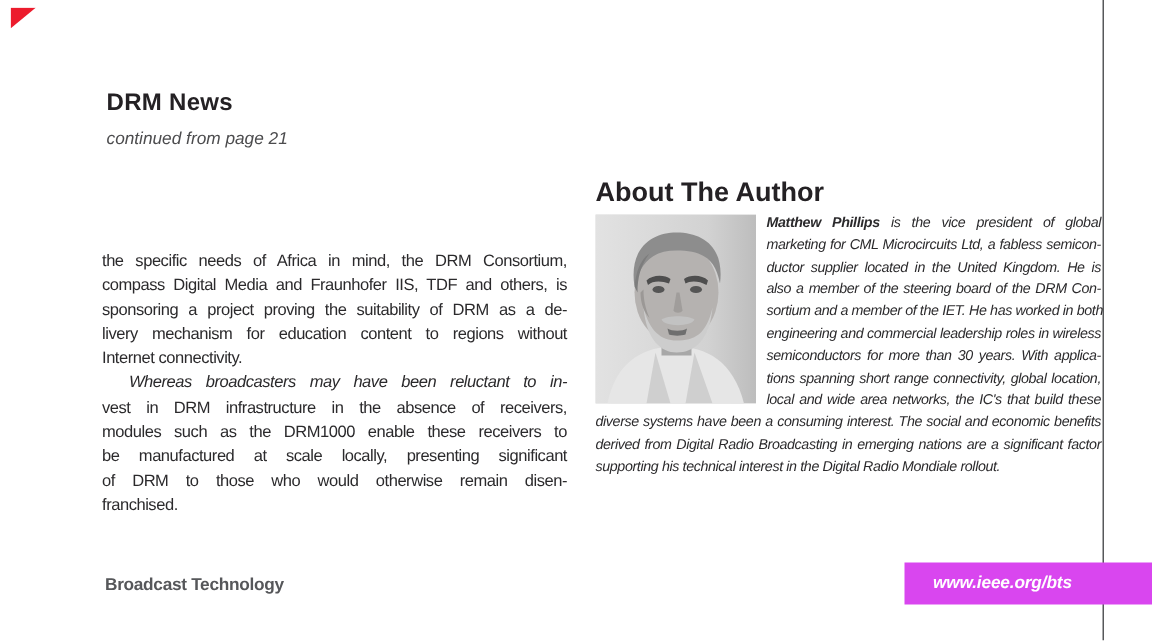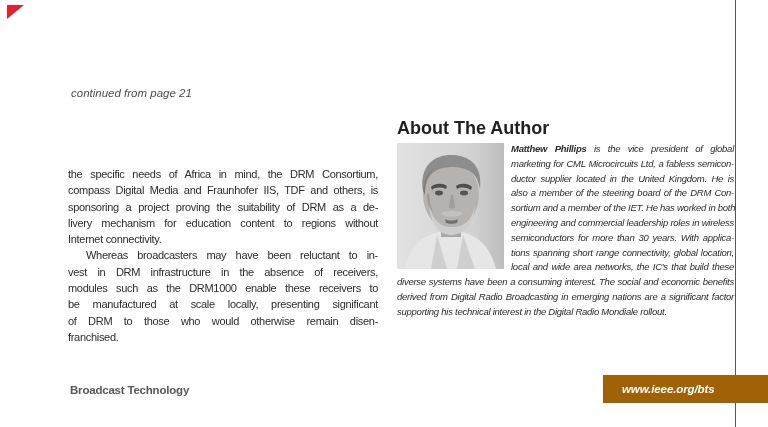--- a/index.html
+++ b/index.html
@@ -41,21 +41,21 @@
     position:absolute; left:68px; top:118px; width:310px;
     font-size:11px; letter-spacing:-0.3px; color:#2b2a2c;margin-top:48px;
   }
   .para { margin:0; }
   .bline {
     line-height:16.3px; height:16.3px;
     white-space:nowrap;
     text-align:justify; text-align-last:justify;
   }
   .bline.last { text-align-last:left; }
-  .bline.indent { padding-left:18px; }
+  .bline.indent { padding-left:18px;font-style:italic; }
 
   
   .right-col { position:absolute; left:397px; top:120px; width:337px; }
   .about-heading {
     margin:0; font-size:18px; font-weight:bold; color:#242124; line-height:16px;
   }
   .bio { margin-top:6px; font-size:9.5px; font-style:italic; letter-spacing:-0.25px; color:#2b2a2c; }
   .bio:after { content:""; display:block; clear:both; }
   .photo {
     float:left; width:107px; height:126px; margin:1px 7px 3px 0;
@@ -71,36 +71,37 @@
   .bioline.last { text-align-last:left; }
   .bioline b { font-weight:bold; }
 
   
   .footer-label {
     position:absolute; left:70px; top:384px;
     font-size:11.5px; font-weight:bold; color:#56575a; letter-spacing:-0.2px;
   }
   .url-box {
     position:absolute; left:603px; top:375px; width:165px; height:28px;
-    background:#a16207; z-index:2;
+    background:#d946ef; z-index:2;
   }
   .url-box span {
     display:block; padding-left:19px; line-height:28px;
     color:#ffffff; font-size:11.5px; font-weight:bold; font-style:italic;
     letter-spacing:-0.1px;
   }
 </style>
 </head>
 <body>
 
 <div class="page">
 
   <div class="corner-accent"></div>
   <div class="edge-rule"></div>
 
+  <h1 class="page-title">DRM News</h1>
   <div class="continued-note">continued from page 21</div>
 
   <div class="left-col" id="article-body">
       <div class="para">
         <div class="bline">the specific needs of Africa in mind, the DRM Consortium,</div>
         <div class="bline">compass Digital Media and Fraunhofer IIS, TDF and others, is</div>
         <div class="bline">sponsoring a project proving the suitability of DRM as a de-</div>
         <div class="bline">livery mechanism for education content to regions without</div>
         <div class="bline last">Internet connectivity.</div>
       </div>

